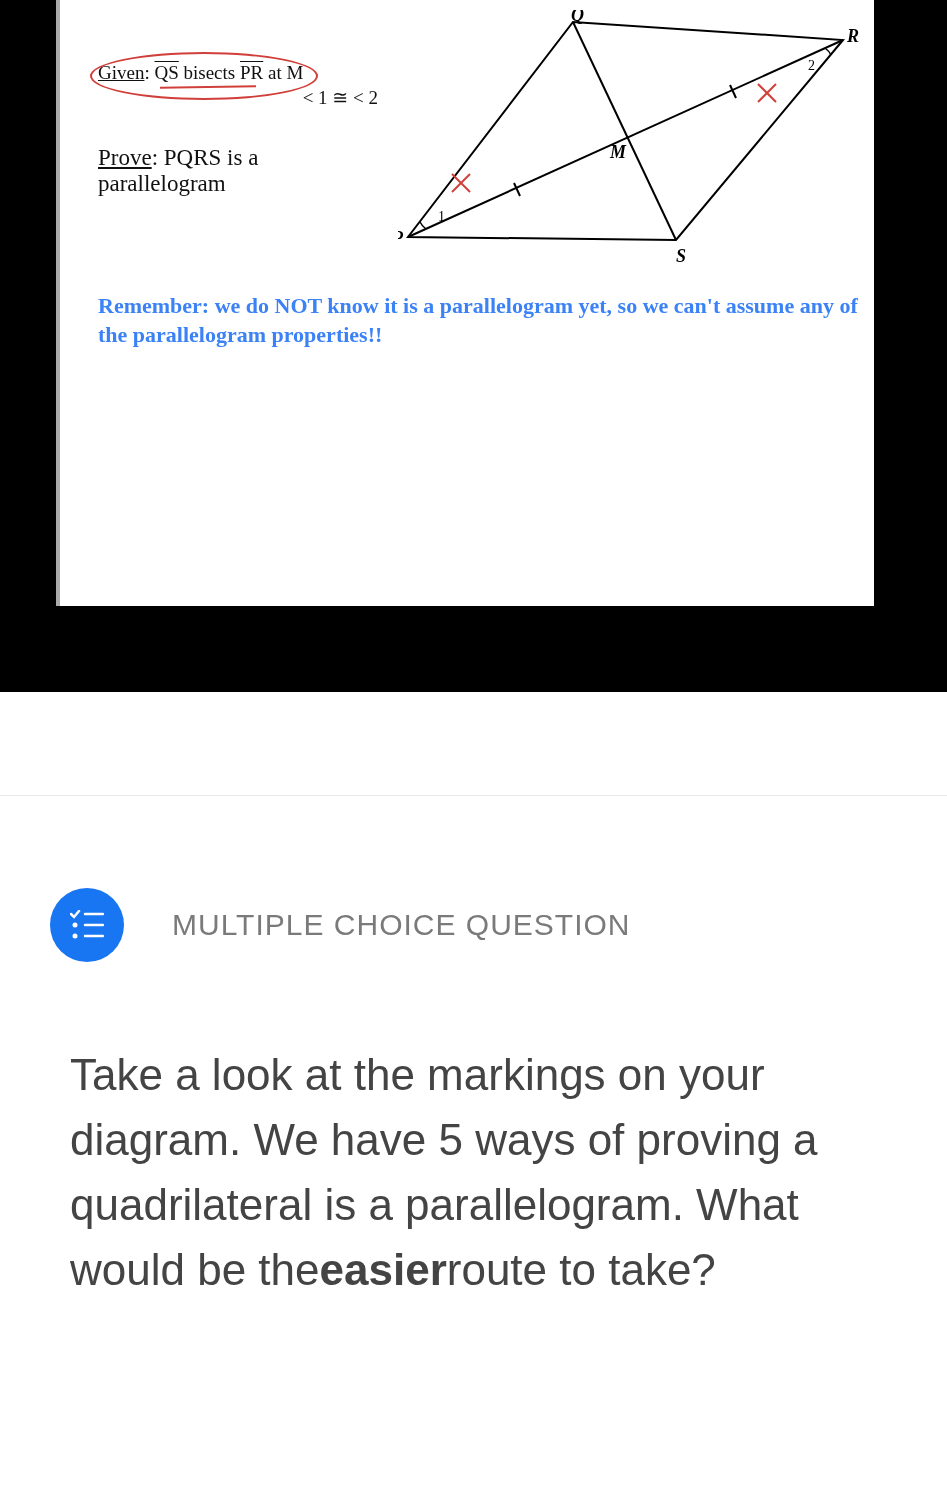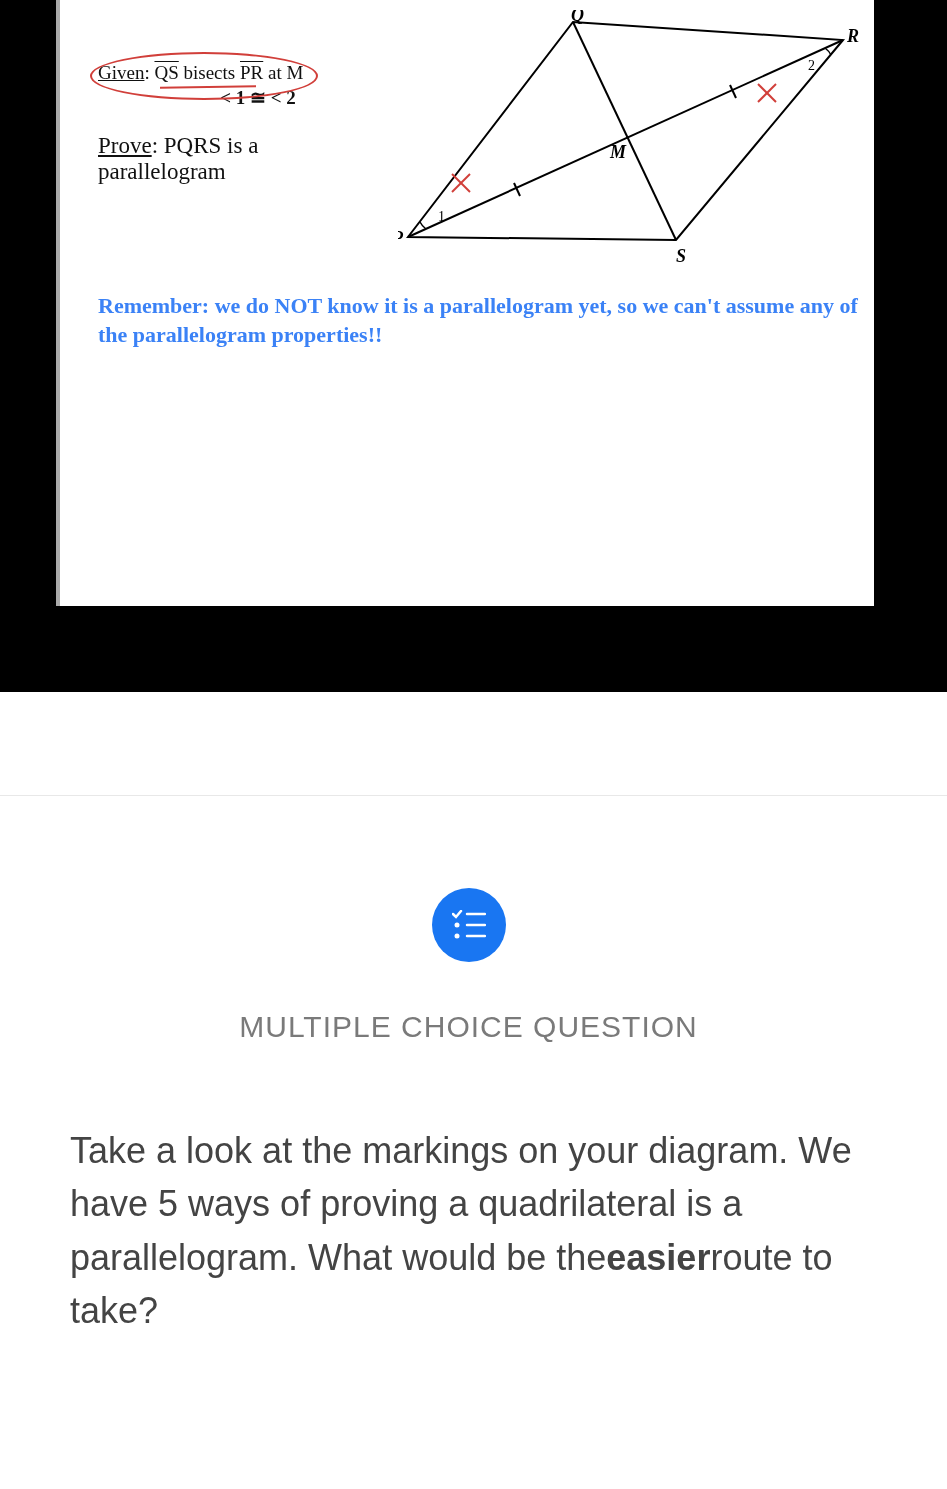--- a/index.html
+++ b/index.html
@@ -4,50 +4,50 @@
 <style>
 * { margin: 0; padding: 0; box-sizing: border-box; }
 body { font-family: Arial, Helvetica, sans-serif; background: #fff; width: 947px; }
 .black-region { background: #000; width: 100%; padding-right: 73px; }
 .left-stripe { background: #000; width: 56px; }
 .slide-wrapper { display: flex; }
 .slide-content { background: #fff; flex: 1; border-left: 4px solid #aaa; padding: 0 0 0 38px; min-height: 606px; position: relative; }
 .top-area { display: flex; gap: 20px; padding-top: 10px; }
 .text-col { flex: 0 0 280px; padding-top: 52px; }
 .diagram-col { flex: 1; position: relative; }
-.given-row { font-family: 'Times New Roman', serif; font-size: 19px; color: #111; margin-bottom: 24px; position: relative; }
+.given-row { font-family: 'Times New Roman', serif; font-size: 19px; color: #111; margin-bottom: 36px; position: relative; }
 .given-label { text-decoration: underline; }
 .overline { text-decoration: overline; }
 .prove-row { font-family: 'Times New Roman', serif; font-size: 23px; color: #111; }
 .prove-label { text-decoration: underline; }
 .red-oval { position: absolute; top: -10px; left: -8px; width: 228px; height: 48px; border: 2px solid #d13f3a; border-radius: 50%; pointer-events: none; }
 .red-strike { position: absolute; top: 24px; left: 62px; width: 96px; height: 2px; background: #d13f3a; transform: rotate(-1deg); }
 .warn { font-family: Georgia, 'Times New Roman', serif; font-weight: 700; font-size: 22px; color: #3b82f6; line-height: 1.3; padding: 18px 10px 0 0; }
 .black-gap { height: 86px; background: #000; }
 .white-spacer { height: 104px; background: #fff; border-bottom: 1px solid #e8e8e8; }
 .question-panel { padding: 92px 60px 80px 50px; }
-.q-header { display: flex; align-items: center; gap: 48px; margin-bottom: 80px; flex-direction: column; }
+.q-header { display: flex; align-items: center; gap: 48px; margin-bottom: 80px; }
 .q-icon { width: 74px; height: 74px; border-radius: 50%; background: #1976f2; display: flex; align-items: center; justify-content: center; }
 .q-type { font-size: 30px; letter-spacing: 1px; color: #7a7a7a; font-weight: 400; }
-.q-text { font-size: 36px; line-height: 1.48; color: #444; font-weight: 400; padding-left: 20px; }
+.q-text { font-size: 44px; line-height: 1.48; color: #444; font-weight: 400; padding-left: 20px; }
 .q-text b { font-weight: 700; }
 </style>
 </head>
 <body>
 
 <div class="black-region">
   <div class="slide-wrapper">
     <div class="left-stripe"></div>
     <div class="slide-content">
       <div class="top-area">
         <div class="text-col">
           <div class="given-row">
             <div class="red-oval"></div>
             <span class="given-label">Given</span><span>: </span><span class="overline">QS</span><span> bisects </span><span class="overline">PR</span><span> at M</span>
-            <div style="text-align:center; padding-left:40px; padding-top:2px;font-weight:bold;">&lt; 1 ≅ &lt; 2</div>
+            <div style="text-align:right; padding-left:40px; padding-top:2px;">&lt; 1 ≅ &lt; 2</div>
             <div class="red-strike"></div>
           </div>
           <div class="prove-row">
             <span class="prove-label">Prove</span><span>: PQRS is a parallelogram</span>
           </div>
         </div>
         <div class="diagram-col">
           <svg width="468" height="260" viewBox="0 0 468 260">
 
             <polygon points="10,227 175,12 445,30 278,230" fill="none" stroke="#000" stroke-width="2"></polygon>

